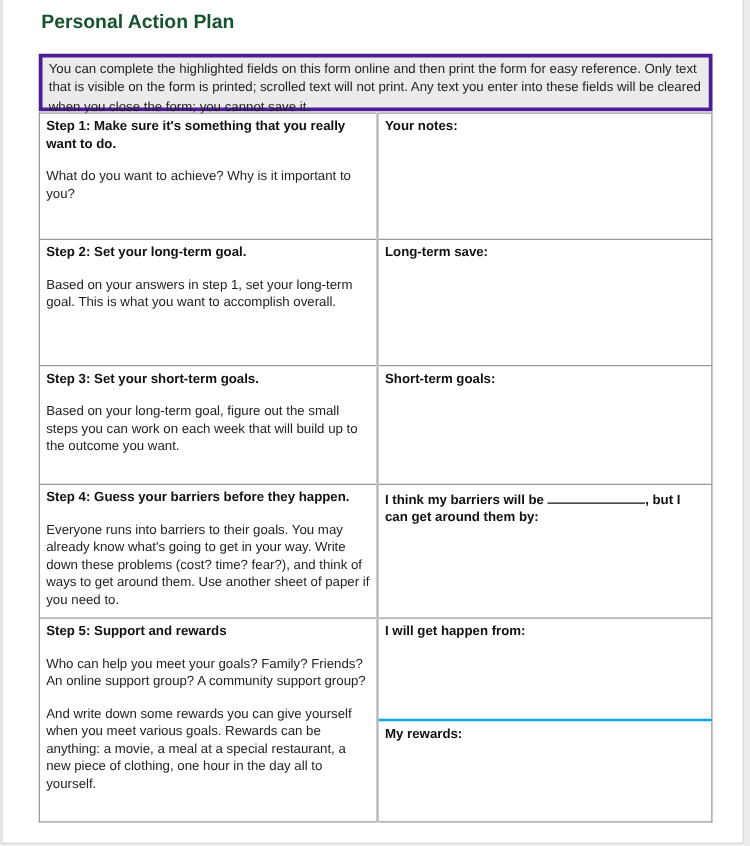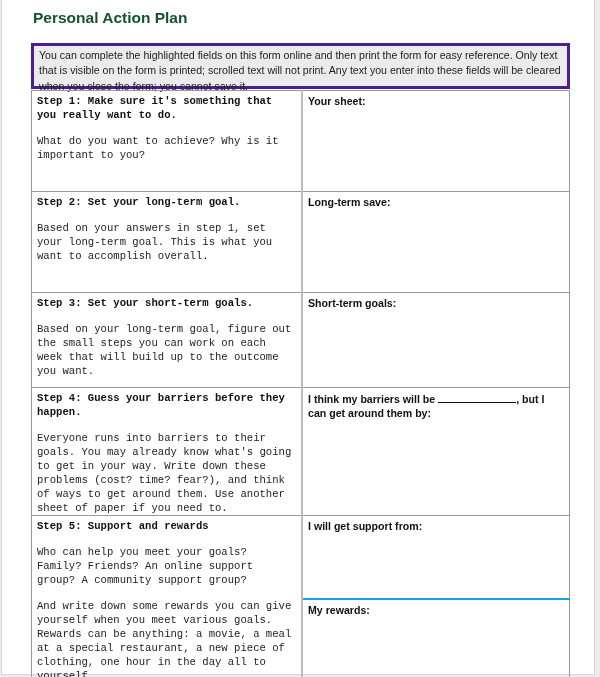--- a/index.html
+++ b/index.html
@@ -8,21 +8,21 @@
   .sheet { position: absolute; left: 1px; top: -2px; width: 594px; height: 677px;
            background: #fff; border: 1px solid #d6d6d6; box-sizing: border-box; }
   .title { position: absolute; left: 33px; top: 9px; font-size: 15.5px; font-weight: bold; color: #14532d; }
   .notice { position: absolute; left: 31px; top: 43px; width: 539px; height: 46px; box-sizing: border-box;
             background: #ebebeb; border: 3px solid #4c1d95; padding: 2px 5px;
             font-size: 10.6px; line-height: 15.3px; color: #222; }
   table.plan { position: absolute; left: 31px; top: 90px; width: 539px; border-collapse: collapse;
                table-layout: fixed; }
   table.plan td { border: 1px solid #9a9a9a; vertical-align: top; padding: 3px 5px 0 5px;
                   font-size: 10.6px; line-height: 14px; color: #222; }
-  table.plan td.left { width: 259px; border-right: 2px solid #bcbcbc; font-family: Liberation Mono, monospace; }
+  table.plan td.left { width: 259px; border-right: 2px solid #bcbcbc; }
   .hd { font-weight: bold; color: #111; display: block; }
   .para { display: block; margin-top: 12px; }
   .blank { display: inline-block; width: 78px; border-bottom: 1px solid #111; height: 11px; vertical-align: baseline; }
 </style>
 </head>
 <body>
 
 <div class="sheet"></div>
 
 <div class="title">Personal Action Plan</div>
@@ -30,21 +30,21 @@
 <div class="notice">You can complete the highlighted fields on this form online and then print the form for easy reference. Only text that is visible on the form is printed; scrolled text will not print. Any text you enter into these fields will be cleared when you close the form; you cannot save it.</div>
 
 <table class="plan">
   <tbody>
       <tr style="height:101px">
     <td class="left">
       <span class="hd">Step 1: Make sure it's something that you really want to do.</span>
       <span class="para">What do you want to achieve? Why is it important to you?</span>
     </td>
     <td>
-      <span class="hd">Your sheet:</span>
+      <span class="hd">Your notes:</span>
     </td>
   </tr>
   <tr style="height:101px">
     <td class="left">
       <span class="hd">Step 2: Set your long-term goal.</span>
       <span class="para">Based on your answers in step 1, set your long-term goal. This is what you want to accomplish overall.</span>
     </td>
     <td>
       <span class="hd">Long-term save:</span>
     </td>
@@ -67,21 +67,21 @@
       <span class="hd"><span>I think my barriers will be</span> <span class="blank"></span><span>, but I can get around them by:</span></span>
     </td>
   </tr>
   <tr style="height:81px">
     <td class="left" rowspan="2">
       <span class="hd">Step 5: Support and rewards</span>
       <span class="para">Who can help you meet your goals? Family? Friends? An online support group? A community support group?</span>
       <span class="para">And write down some rewards you can give yourself when you meet various goals. Rewards can be anything: a movie, a meal at a special restaurant, a new piece of clothing, one hour in the day all to yourself.</span>
     </td>
     <td>
-      <span class="hd">I will get support from:</span>
+      <span class="hd">I will get happen from:</span>
     </td>
   </tr>
   <tr style="height:82px">
     <td style="border-top:2px solid #0ea5e9;margin-left:13px;">
       <span class="hd">My rewards:</span>
     </td>
   </tr>
 </tbody>
   </table>
 

